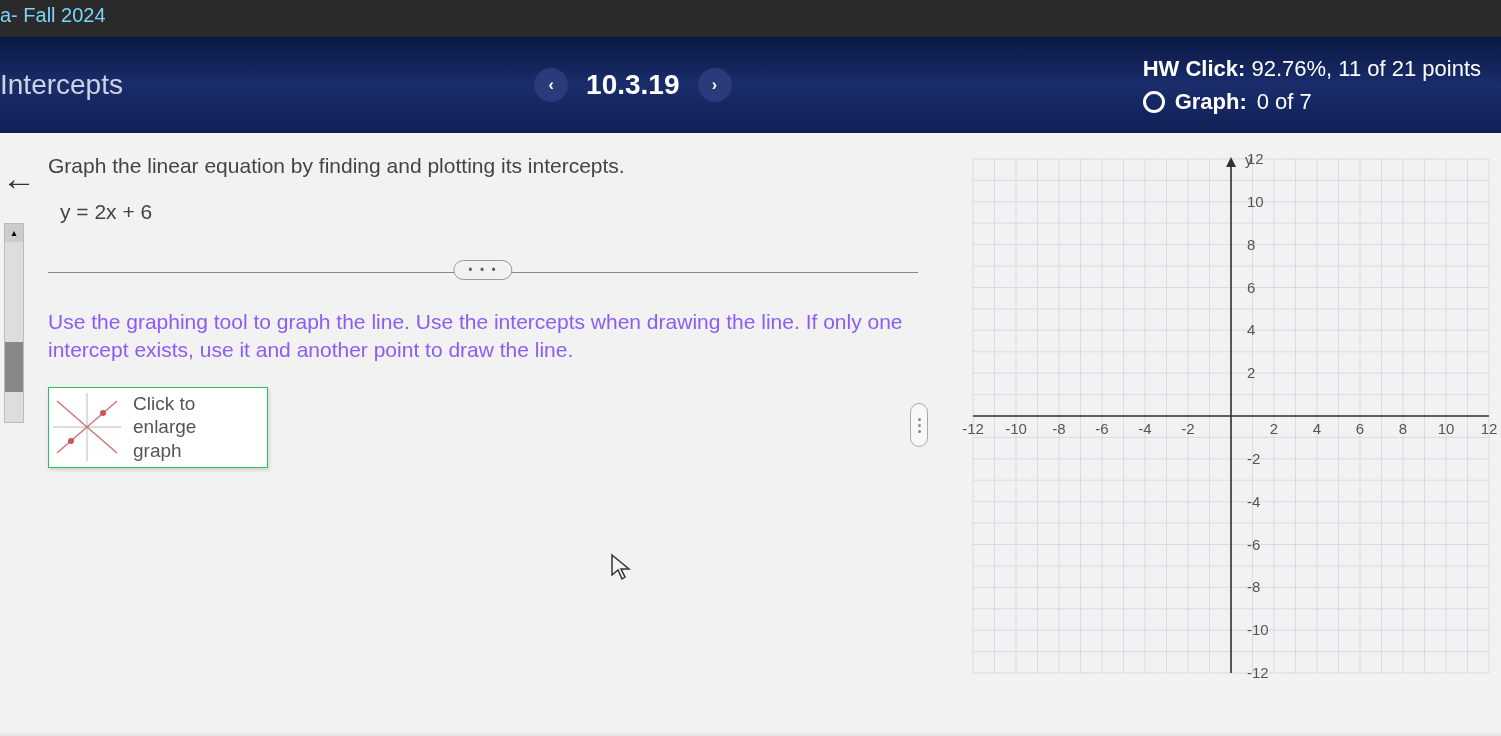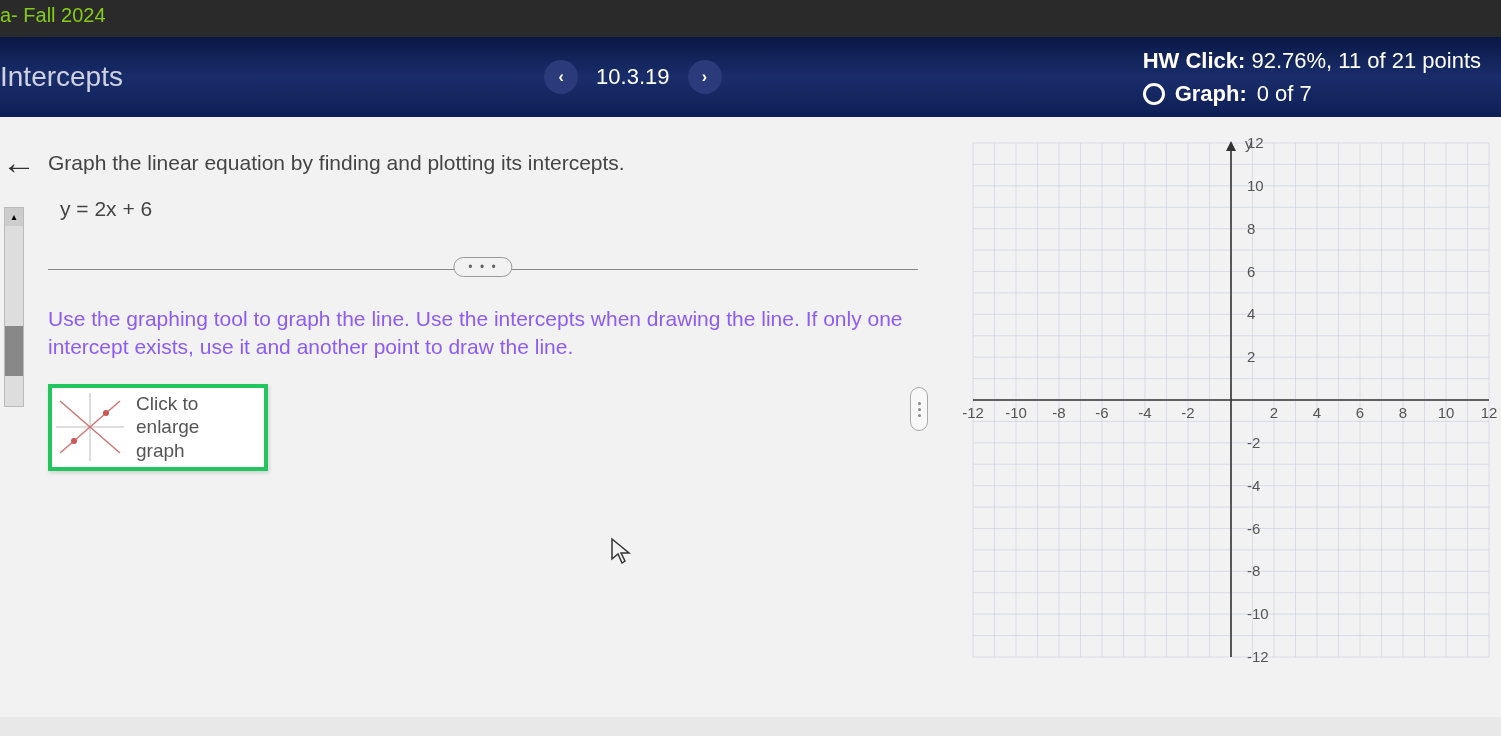--- a/index.html
+++ b/index.html
@@ -6,31 +6,31 @@
   body {
     font-family: Arial, Helvetica, sans-serif;
     background: #e8e8e8;
     width: 1501px;
     height: 736px;
     overflow: hidden;
     position: relative;
   }
   .top-bar {
     background: #2a2a2a;
-    color: #84cc16;
+    color: #7dd3fc;
     padding: 4px 0 10px 0;
     font-size: 20px;
     font-weight: 500;
   }
   .header {
     background: linear-gradient(180deg, #0a1845 0%, #1a2d6b 50%, #0f1f55 100%);
     color: #fff;
     display: flex;
     align-items: center;
-    height: 80px;
+    height: 96px;
     padding: 0 20px 0 0;
   }
   .header-left {
     flex: 0 0 auto;
     padding-left: 0;
     font-size: 28px;
     font-weight: 400;
     color: #cfd2e2;
   }
   .header-center {
@@ -47,21 +47,21 @@
     background: #2b3a7a;
     color: #fff;
     border: none;
     font-size: 16px;
     font-weight: bold;
     cursor: pointer;
     display: flex;
     align-items: center;
     justify-content: center;
   }
-  .q-number { font-size: 22px; font-weight: 400; }
+  .q-number { font-size: 28px; font-weight: 700; }
   .header-right {
     flex: 0 0 auto;
     font-size: 22px;
     line-height: 1.5;
   }
   .header-right .label { font-weight: 700; }
   .points-row { display: flex; align-items: center; gap: 10px; }
   .points-circle {
     width: 22px; height: 22px; border: 3px solid #fff; border-radius: 50%;
   }
@@ -92,21 +92,21 @@
   }
   .scroll-up {
     width: 100%; height: 18px; background: #ccc; text-align: center; font-size: 10px; line-height: 18px;
   }
   .scroll-thumb {
     width: 100%; height: 50px; background: #888; margin-top: 100px;
   }
 
   .left-pane {
     margin-left: 48px;
-    padding-top: 34px;
+    padding-top: 21px;
     width: 870px;
     color: #333;
   }
   .instr { font-size: 21px; color: #444; }
   .equation { font-size: 21px; color: #444; margin: 22px 0 0 12px; }
   .hr-wrap {
     position: relative;
     margin: 36px 0 24px 0;
     height: 24px;
   }
@@ -118,21 +118,21 @@
     background: #f2f2f2; border: 1px solid #999; border-radius: 10px;
     padding: 2px 14px; font-size: 12px; color: #666; letter-spacing: 2px;
   }
   .sub-instr { font-size: 21px; color: #8b5cf6; line-height: 1.35; }
 
   .graph-tool {
     margin-top: 22px;
     display: flex;
     align-items: center;
     width: 220px;
-    border: 4px solid #22c55e;
+    border: 1px solid #22c55e;
     background: #fff;
     box-shadow: 1px 2px 4px rgba(0,0,0,0.15);
     cursor: pointer;
   }
   .graph-thumb {
     width: 76px; height: 76px; position: relative; flex-shrink: 0;
   }
   .graph-thumb svg { width: 100%; height: 100%; }
   .graph-tool-label {
     font-size: 19px; color: #555; line-height: 1.25; padding: 4px 8px;

